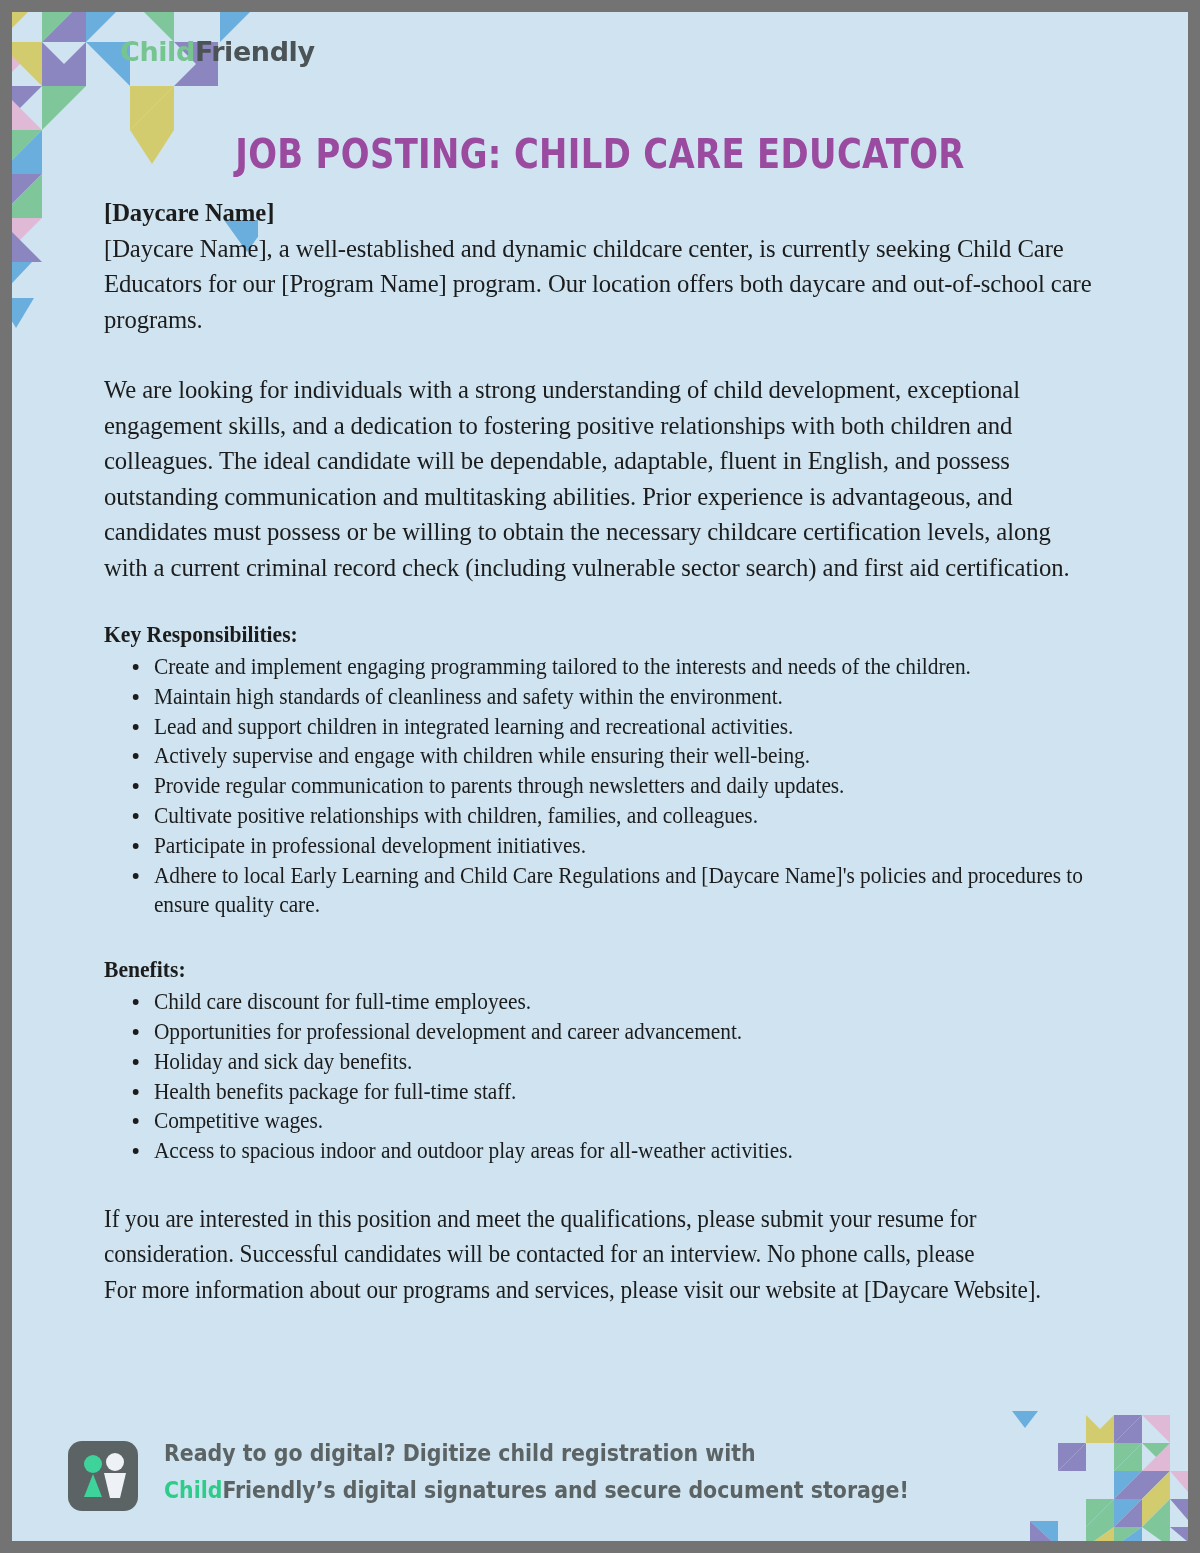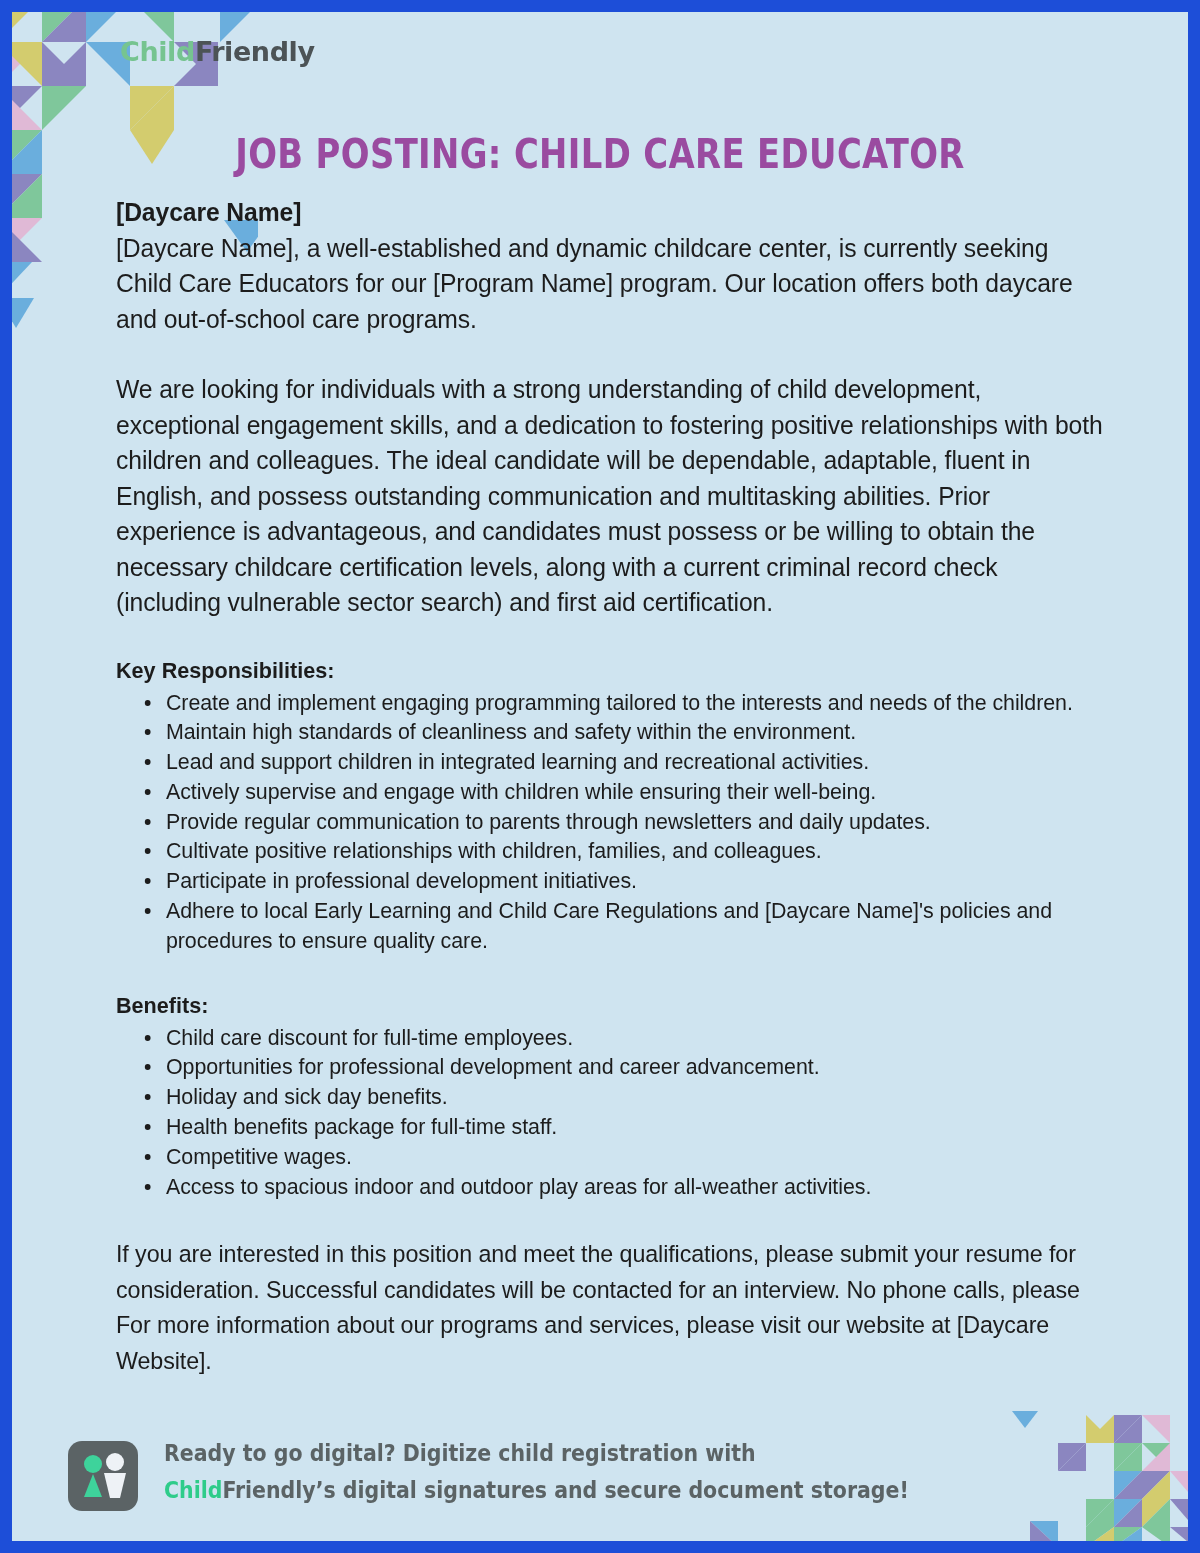--- a/index.html
+++ b/index.html
@@ -4,21 +4,21 @@
 <style>
   html,body{margin:0;padding:0;}
   body{
     width:1200px;height:1553px;
     background:#e6d3e7;
     font-family:"Liberation Sans", sans-serif;
     overflow:hidden;
   }
   #page{
     position:absolute;left:0;top:0;width:1200px;height:1553px;
-    background:#1d4ed8;
+    background:#737373;
   }
   #sheet{
     position:absolute;left:12px;top:12px;
     width:1176px;height:1529px;
     background:#cfe4f0;
     overflow:hidden;
   }
   .deco{position:absolute;}
   #deco-tl{left:-14px;top:-14px;width:260px;height:330px;}
   #deco-br{right:-6px;bottom:-6px;width:230px;height:170px;}
@@ -41,23 +41,23 @@
     font-family:"DejaVu Sans Condensed","Liberation Sans", sans-serif;
     font-weight:bold;
     font-size:40px;
     letter-spacing:0.4px;
     transform:scaleX(0.94);
     transform-origin:50% 50%;
   }
 
   
   #content{
-    position:absolute;left:104px;top:183px;width:990px;
+    position:absolute;left:92px;top:183px;width:990px;
     color:#1c1c1c;
-    font-family:Liberation Sans, sans-serif;
+    font-family:Liberation Serif, serif;
   }
   .para{
     font-size:24.5px;line-height:35.5px;
     letter-spacing:-0.1px;
     transform:scaleX(0.95);transform-origin:0 0;
     width:1042px;
   }
   .para.bigger{font-size:26px;line-height:35.5px;}
   .bold{font-weight:bold;}
   .spacer{height:35px;}

